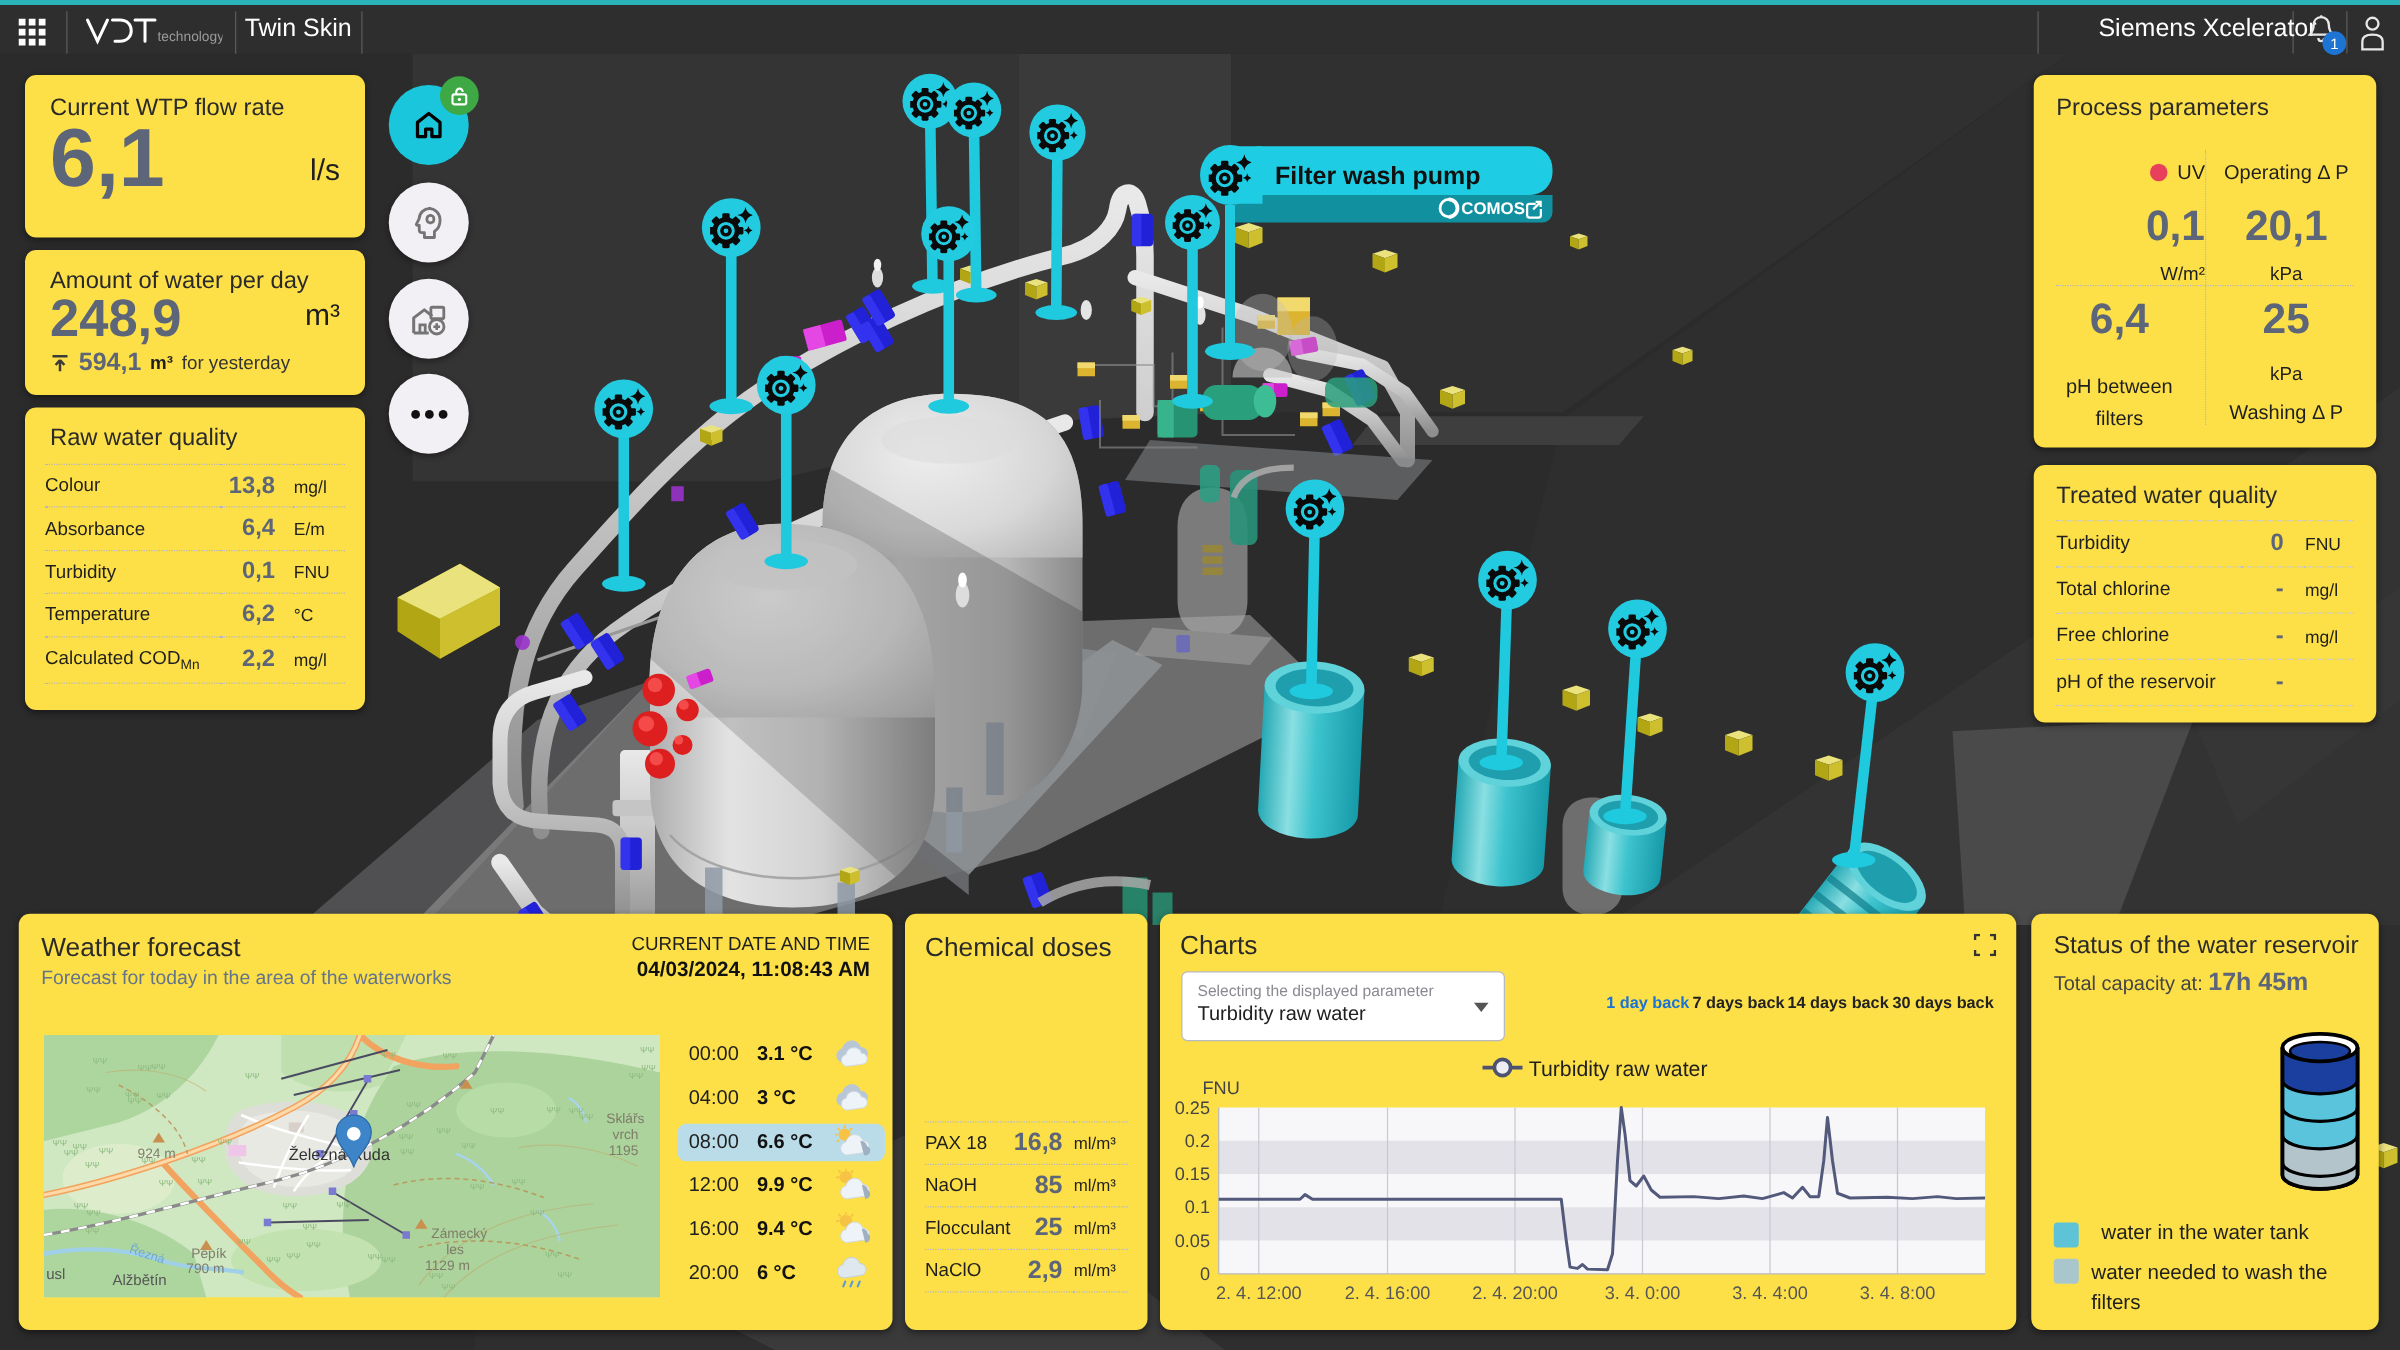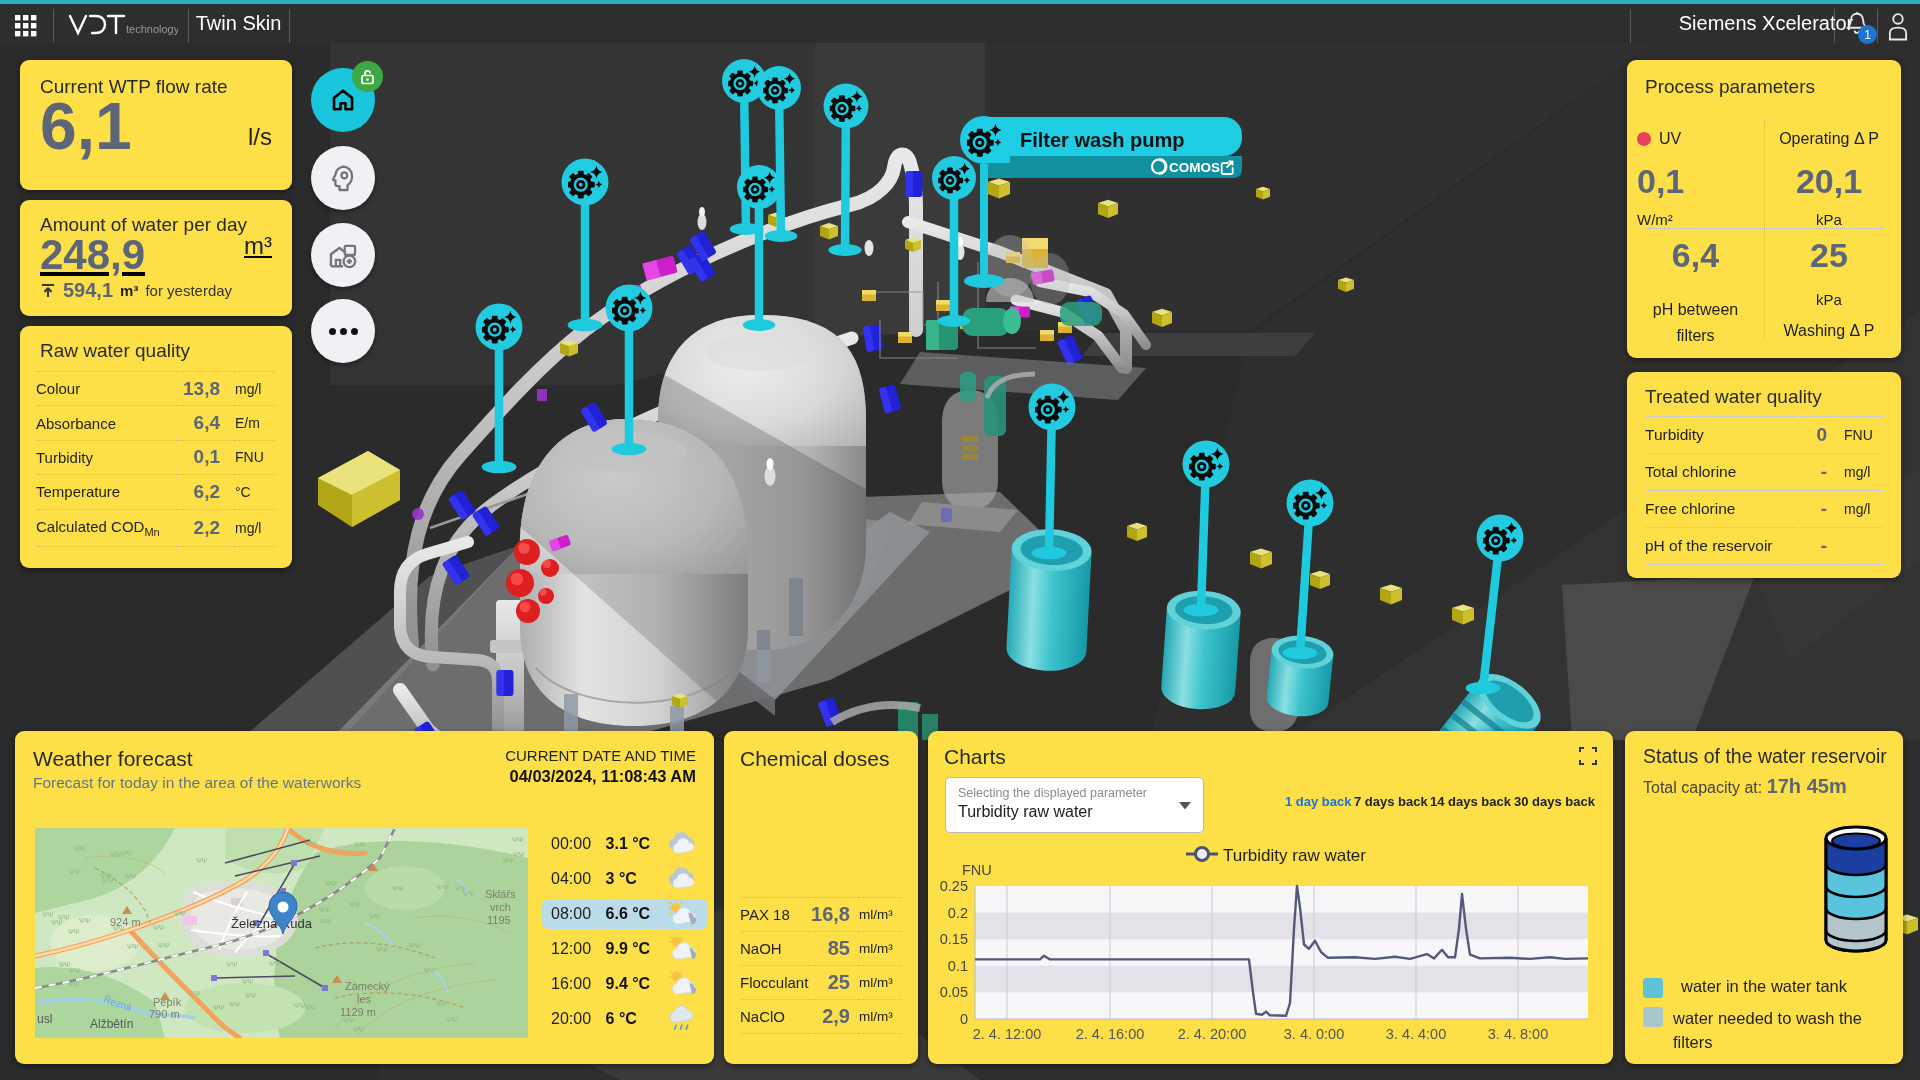--- a/index.html
+++ b/index.html
@@ -485,21 +485,21 @@
 
 <div class="card" style="left:20px;top:60px;width:272px;height:130px;padding:16px 20px;">
  <div class="ctitle" style="font-size:19px;">Current WTP flow rate</div>
  <div style="display:flex;align-items:flex-end;justify-content:space-between;margin-top:-6px;">
   <div class="val" style="font-size:66px;line-height:1.05;">6,1</div>
   <div style="font-size:24px;color:#1f1f1f;padding-bottom:10px;">l/s</div>
  </div>
 </div>
 <div class="card" style="left:20px;top:200px;width:272px;height:116px;padding:14px 20px;">
  <div class="ctitle" style="font-size:19px;">Amount of water per day</div>
- <div style="display:flex;align-items:flex-start;justify-content:space-between;margin-top:-4px;text-decoration:underline;">
+ <div style="display:flex;align-items:center;justify-content:space-between;margin-top:-4px;">
   <div class="val" style="font-size:42px;line-height:1.1;">248,9</div>
   <div style="font-size:24px;color:#1f1f1f;padding-bottom:4px;">m³</div>
  </div>
  <div style="display:flex;align-items:center;gap:7px;margin-top:1px;">
   <svg width="16" height="16" viewBox="0 0 16 16">
           <path d="M2,2 h12 M8,5 v9 M8,5 l-3.5,4 M8,5 l3.5,4" stroke="#3a3a3a" stroke-width="2" fill="none"></path>
         </svg>
   <span class="val" style="font-size:20px;">594,1</span>
   <span style="font-size:15px;color:#1f1f1f;font-weight:bold;">m³</span>
   <span style="font-size:15px;color:#333;">for yesterday</span>
@@ -574,21 +574,21 @@
         <i class="mdot"></i>
         <i class="mdot"></i>
         <i class="mdot"></i>
       </div>
 </div>
 
 <div class="card" style="left:1627px;top:60px;width:274px;height:298px;padding:16px 18px;">
  <div class="ctitle" style="font-size:19px;">Process parameters</div>
  <div style="position:absolute;left:137px;top:60px;height:220px;width:0;border-left:1px dotted #b6b6c2;"></div>
  <div style="position:absolute;left:18px;right:18px;top:168px;border-top:1px dotted #b6b6c2;"></div>
- <div style="position:absolute;left:10px;top:70px;width:137px;text-align:left;">
+ <div style="position:absolute;left:0;top:70px;width:137px;text-align:right;">
   <div style="font-size:16px;color:#1f1f1f;"><span style="display:inline-block;width:14px;height:14px;border-radius:50%;background:#e8405a;vertical-align:-2px;margin-right:8px;"></span>UV</div>
   <div class="val" style="font-size:34px;margin-top:14px;">0,1</div>
   <div style="font-size:15px;color:#1f1f1f;margin-top:10px;">W/m²</div>
  </div>
  <div style="position:absolute;left:137px;top:70px;width:130px;text-align:center;">
   <div style="font-size:16px;color:#1f1f1f;">Operating Δ P</div>
   <div class="val" style="font-size:34px;margin-top:14px;">20,1</div>
   <div style="font-size:15px;color:#1f1f1f;margin-top:10px;">kPa</div>
  </div>
  <div style="position:absolute;left:0;top:176px;width:137px;text-align:center;">

